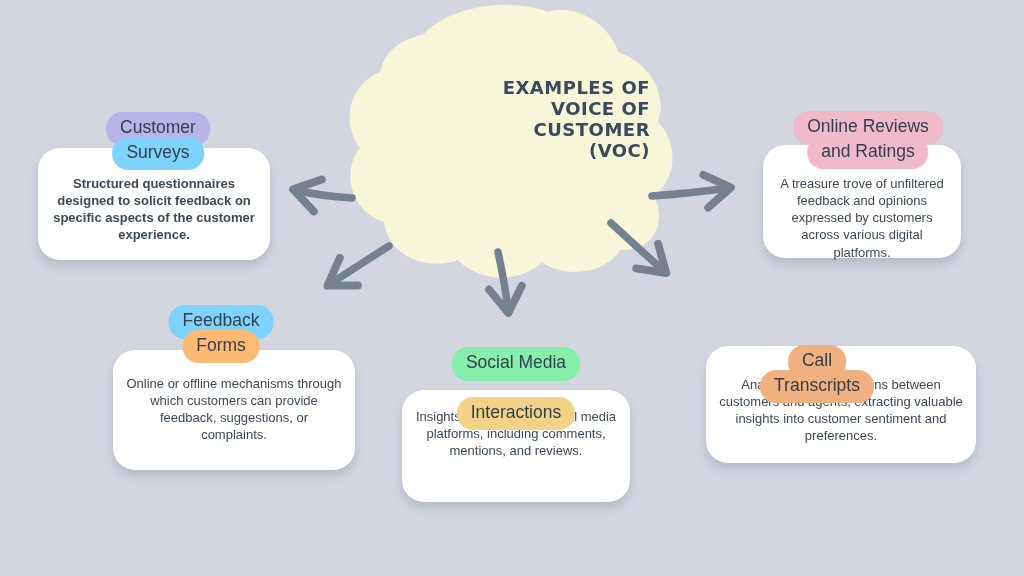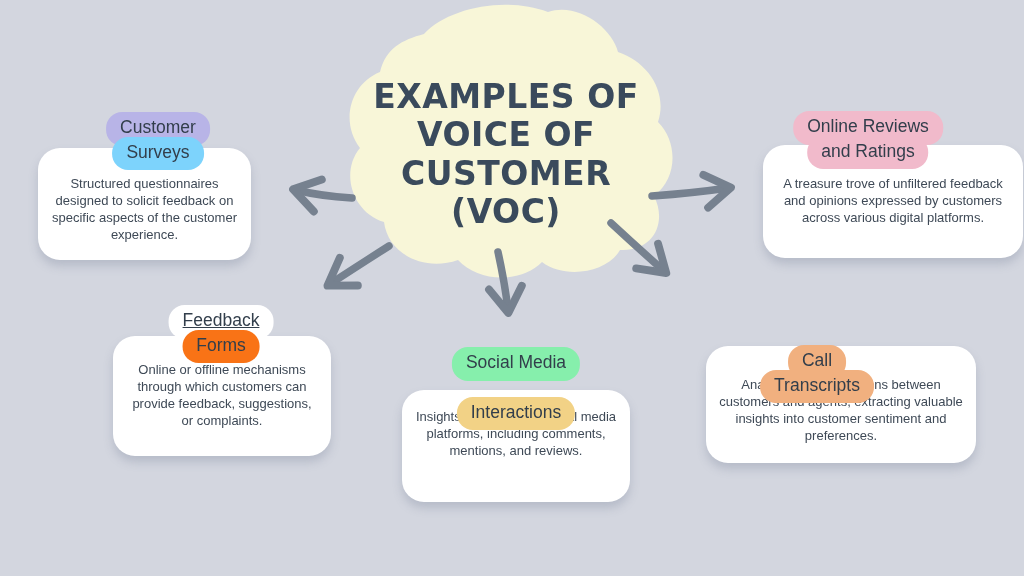--- a/index.html
+++ b/index.html
@@ -9,23 +9,23 @@
   }
   .canvas{
     position:relative;width:1024px;height:576px;
     background:#d3d6df;
   }
   .overlay{
     position:absolute;left:0;top:0;width:1024px;height:576px;z-index:0;
   }
   .center-title{
     position:absolute;left:362px;top:78px;width:288px;z-index:2;
-    text-align:center;
+    text-align:right;
     font-family:"DejaVu Sans",sans-serif;
-    font-weight:bold;font-size:33px;line-height:1.16;
+    font-weight:bold;font-size:18px;line-height:1.16;
     color:#3a4a5c;letter-spacing:.5px;
   }
   .node-label{
     position:absolute;z-index:3;
     display:flex;flex-direction:column;align-items:center;
     transform:translateX(-50%);
   }
   .label-pill{
     font-size:17.5px;color:#323e4b;
     padding:4px 14px 6px;border-radius:16px;
@@ -34,23 +34,23 @@
   .label-pill.second{margin-top:-9px;}
   .card{
     position:absolute;z-index:1;
     background:#ffffff;border-radius:22px;
     box-shadow:0 6px 10px rgba(108,118,142,.28);
     box-sizing:border-box;
     text-align:center;
     font-size:13px;line-height:1.32;color:#3e4956;
   }
   .card .desc{padding:0 13px;}
-  .card-1{left:38px;top:148px;width:213px;height:112px;padding-top:27px;}
-  .card-2{left:763px;top:145px;width:260px;height:113px;padding-top:30px;}
-  .card-3{left:113px;top:336px;width:218px;height:120px;padding-top:25px;}
+  .card-1{left:38px;top:148px;width:232px;height:112px;padding-top:27px;font-weight:bold;}
+  .card-2{left:763px;top:145px;width:198px;height:113px;padding-top:30px;}
+  .card-3{left:113px;top:350px;width:242px;height:120px;padding-top:25px;}
   .card-4{left:402px;top:390px;width:228px;height:112px;padding-top:18px;}
   .card-5{left:706px;top:346px;width:270px;height:117px;padding-top:30px;}
   .label-1{left:158px;top:112px;}
   .label-2{left:868px;top:111px;}
   .label-3{left:221px;top:305px;}
   .label-4{left:516px;top:347px;}
   .label-5{left:817px;top:305px;margin-top:40px;}
 </style>
 </head>
 <body>
@@ -103,22 +103,22 @@
 
   <div class="node-label label-2">
     <span class="label-pill" style="background-color: rgb(241, 186, 203);">Online Reviews</span>
     <span class="label-pill second" style="background-color: rgb(241, 186, 203);">and Ratings</span>
   </div>
   <div class="card card-2">
     <div class="desc">A treasure trove of unfiltered feedback and opinions expressed by customers across various digital platforms.</div>
   </div>
 
   <div class="node-label label-3">
-    <span class="label-pill" style="background-color: #ffffff; text-decoration: underline;">Feedback</span>
-    <span class="label-pill second" style="background-color: #f97316;">Forms</span>
+    <span class="label-pill" style="background-color: #7dd3fc;">Feedback</span>
+    <span class="label-pill second" style="background-color: #fdba74;">Forms</span>
   </div>
   <div class="card card-3">
     <div class="desc">Online or offline mechanisms through which customers can provide feedback, suggestions, or complaints.</div>
   </div>
 
   <div class="node-label label-4">
     <span class="label-pill" style="background-color: #86efac;">Social Media</span>
     <span class="label-pill second" style="background-color: rgb(242, 210, 134); margin-top: 16px;">Interactions</span>
   </div>
   <div class="card card-4">

